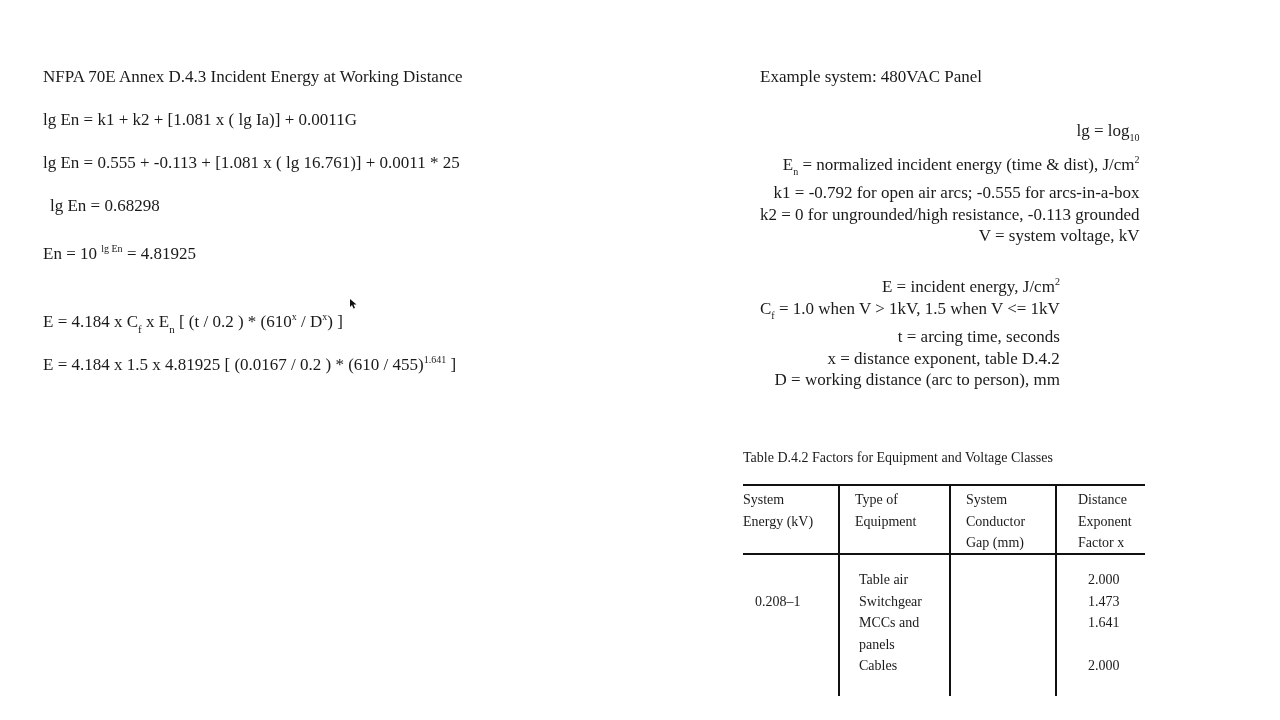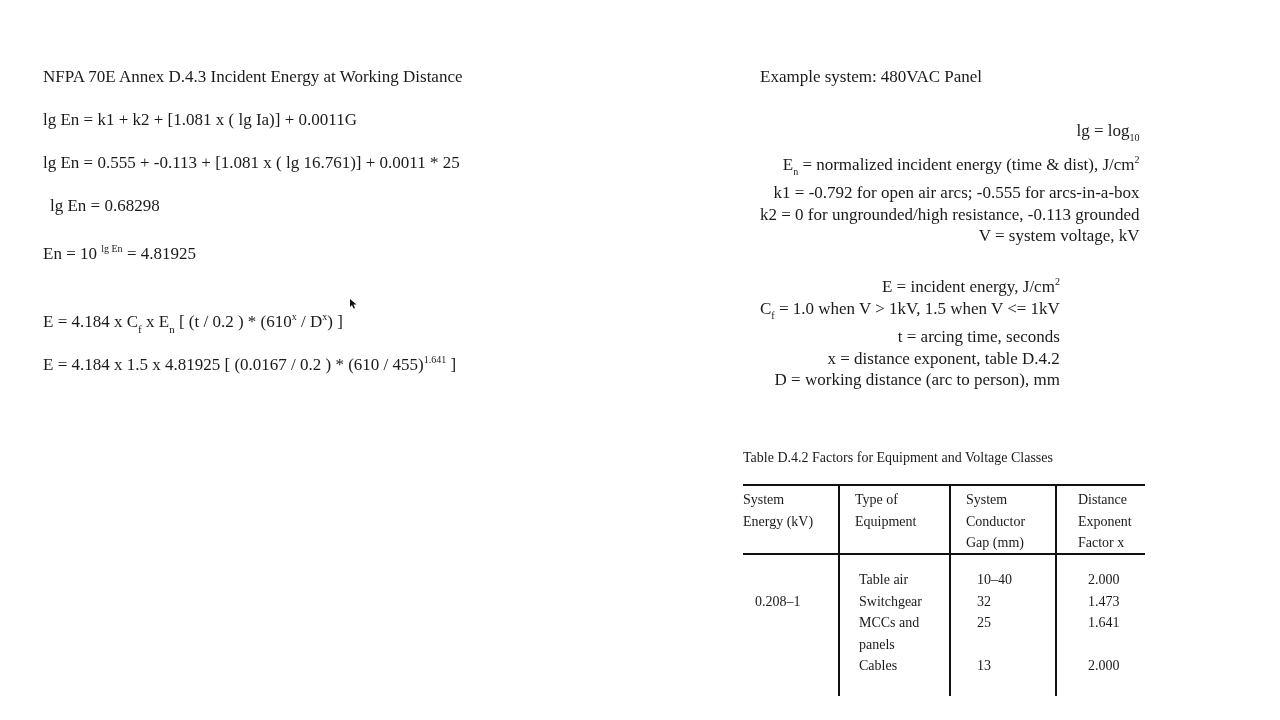--- a/index.html
+++ b/index.html
@@ -106,27 +106,20 @@
   <div class="cell" style="left:12px; top:107px;">0.208–1</div>
 
   <div class="cell" style="left:116px; top:85px;">
     <div>Table air</div>
     <div>Switchgear</div>
     <div>MCCs and</div>
     <div>panels</div>
     <div>Cables</div>
   </div>
 
-  <div class="cell" style="left:234px; top:85px;">
-    <div>10–40</div>
-    <div>32</div>
-    <div>25</div>
-    <div style="height:21.5px;"></div>
-    <div>13</div>
-  </div>
 
   <div class="cell" style="left:345px; top:85px;">
     <div>2.000</div>
     <div>1.473</div>
     <div>1.641</div>
     <div style="height:21.5px;"></div>
     <div>2.000</div>
   </div>
 </div>
 

